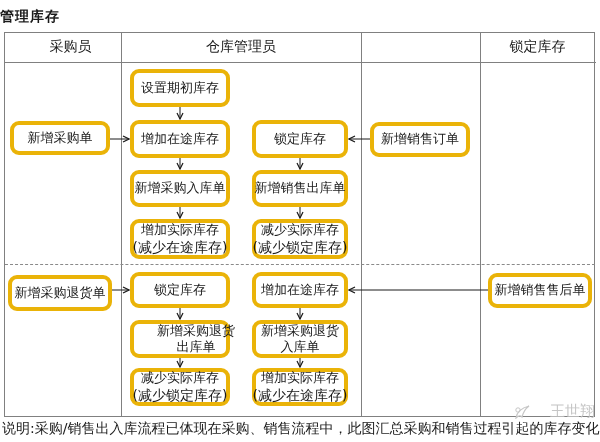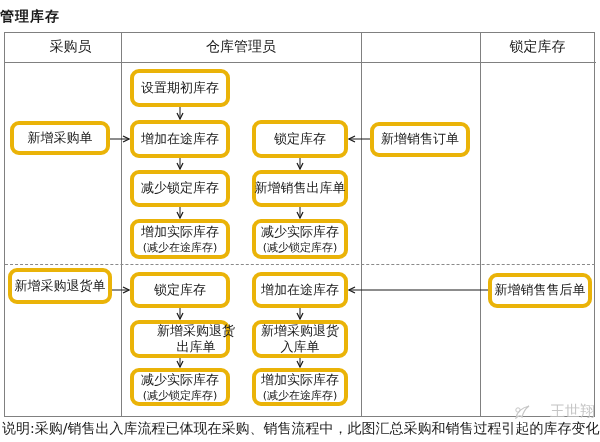--- a/index.html
+++ b/index.html
@@ -22,31 +22,31 @@
     font-size:14px;
   }
   .lh1{left:12px;width:117px;} .lh2{left:121px;width:240px;} .lh3{left:361px;width:119px;} .lh4{left:480px;width:115px;}
   
   .node{
     position:absolute;border:4px solid #eab308;border-radius:9px;background:#ffffff;
     display:flex;flex-direction:column;align-items:center;justify-content:center;
     text-align:center;box-sizing:border-box;z-index:2;
   }
   .nl{font-size:13px;line-height:1.25;white-space:nowrap;}
-  .ns{font-size:11px;line-height:1.2;white-space:nowrap;}
+  .ns{font-size:14px;line-height:1.2;white-space:nowrap;}
   .n-set-initial{left:130px;top:69px;width:100px;height:38px;}
   .n-new-purchase{left:10px;top:121px;width:100px;height:34px;}
   .n-inc-transit-top{left:130px;top:120px;width:100px;height:38px;}
   .n-lock-top{left:252px;top:120px;width:96px;height:38px;}
   .n-new-sales-order{left:370px;top:122px;width:100px;height:35px;}
   .n-purchase-inbound{left:130px;top:170px;width:100px;height:37px;}
   .n-sales-outbound{left:252px;top:170px;width:96px;height:37px;text-align:right;}
   .n-inc-actual-top{left:130px;top:219px;width:100px;height:40px;}
   .n-dec-actual-top{left:252px;top:219px;width:96px;height:40px;}
-  .n-new-purchase-return{left:8px;top:268px;width:104px;height:36px;}
+  .n-new-purchase-return{left:8px;top:275px;width:104px;height:36px;}
   .n-lock-bottom{left:130px;top:272px;width:100px;height:36px;}
   .n-inc-transit-bottom{left:252px;top:272px;width:96px;height:36px;}
   .n-new-after-sales{left:488px;top:273px;width:104px;height:35px;}
   .n-purchase-return-outbound{left:130px;top:320px;width:100px;height:38px;padding-left:32px;}
   .n-after-sales-inbound{left:252px;top:320px;width:96px;height:38px;}
   .n-dec-actual-bottom{left:130px;top:368px;width:100px;height:38px;}
   .n-inc-actual-bottom{left:252px;top:368px;width:96px;height:38px;}
   
   svg.arrows{position:absolute;left:0;top:0;width:600px;height:442px;z-index:3;pointer-events:none;}
   svg.arrows line{stroke:#1a1a1a;stroke-width:1;}
@@ -85,21 +85,21 @@
   <div class="node n-inc-transit-top">
     <span class="nl">增加在途库存</span>
   </div>
   <div class="node n-lock-top">
     <span class="nl">锁定库存</span>
   </div>
   <div class="node n-new-sales-order">
     <span class="nl">新增销售订单</span>
   </div>
   <div class="node n-purchase-inbound">
-    <span class="nl">减少锁定库存</span>
+    <span class="nl">新增采购入库单</span>
   </div>
   <div class="node n-sales-outbound">
     <span class="nl">新增销售出库单</span>
   </div>
   <div class="node n-inc-actual-top">
     <span class="nl">增加实际库存</span>
     <span class="ns">(减少在途库存)</span>
   </div>
   <div class="node n-dec-actual-top">
     <span class="nl">减少实际库存</span>

